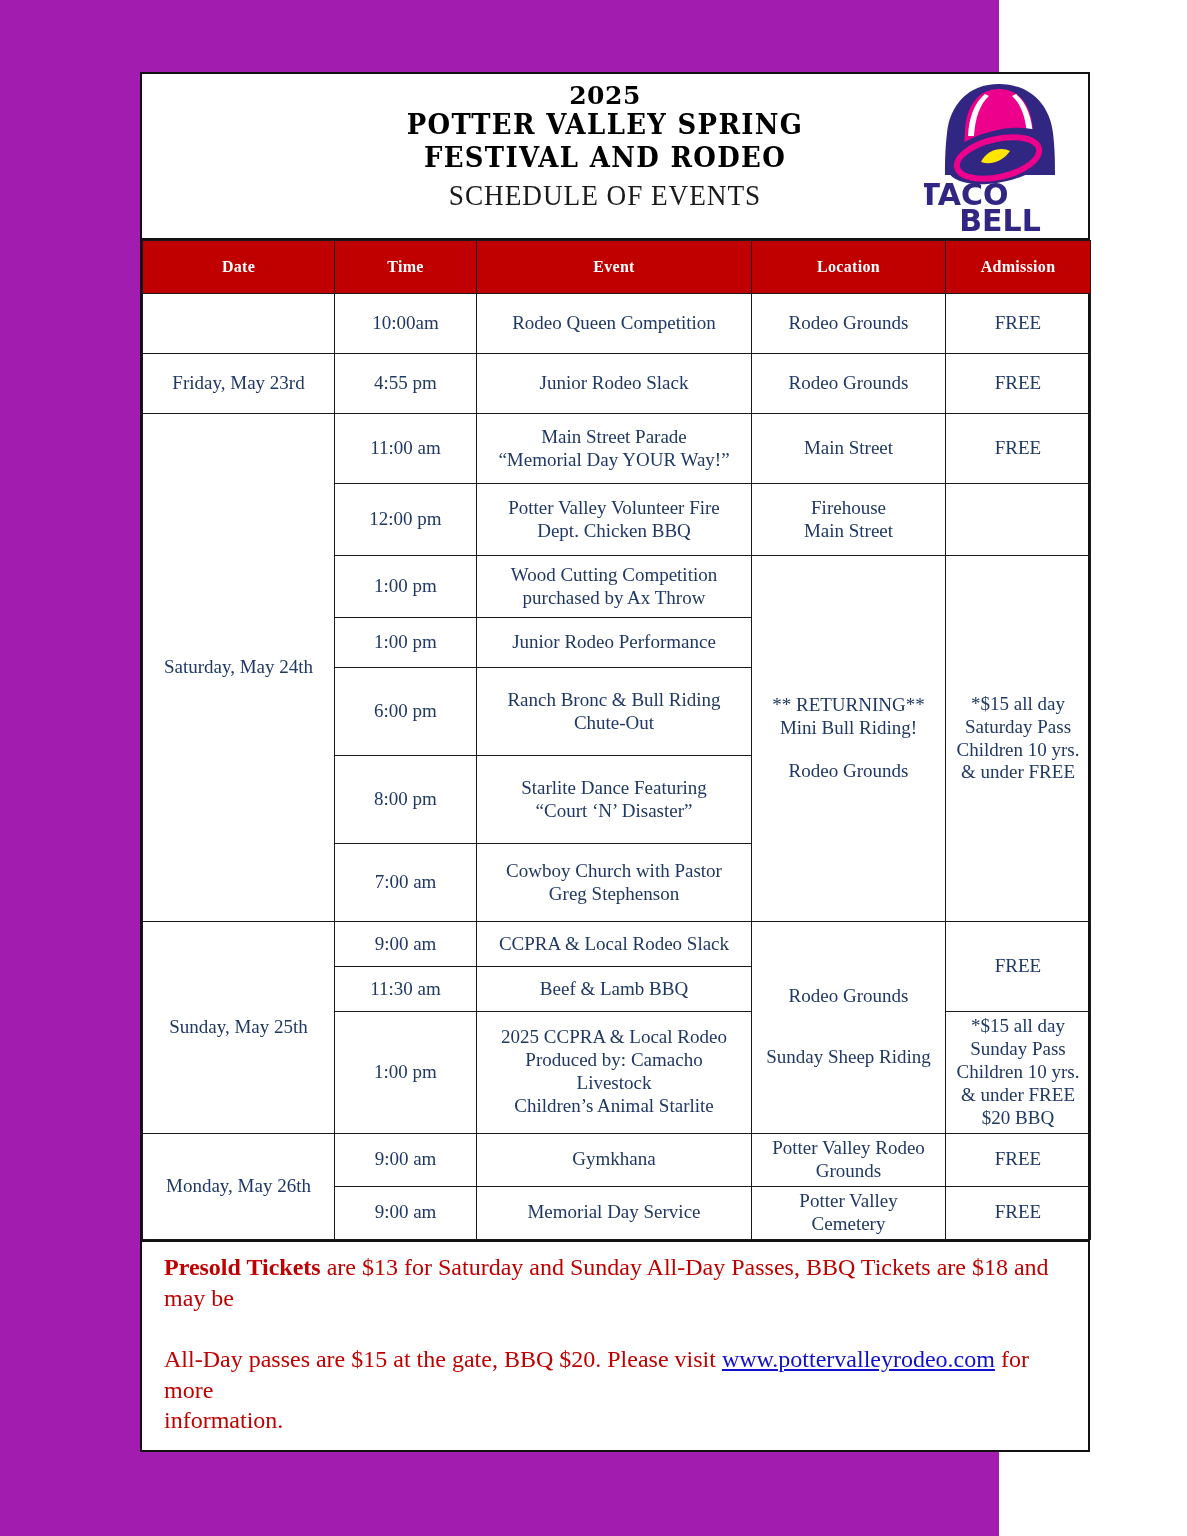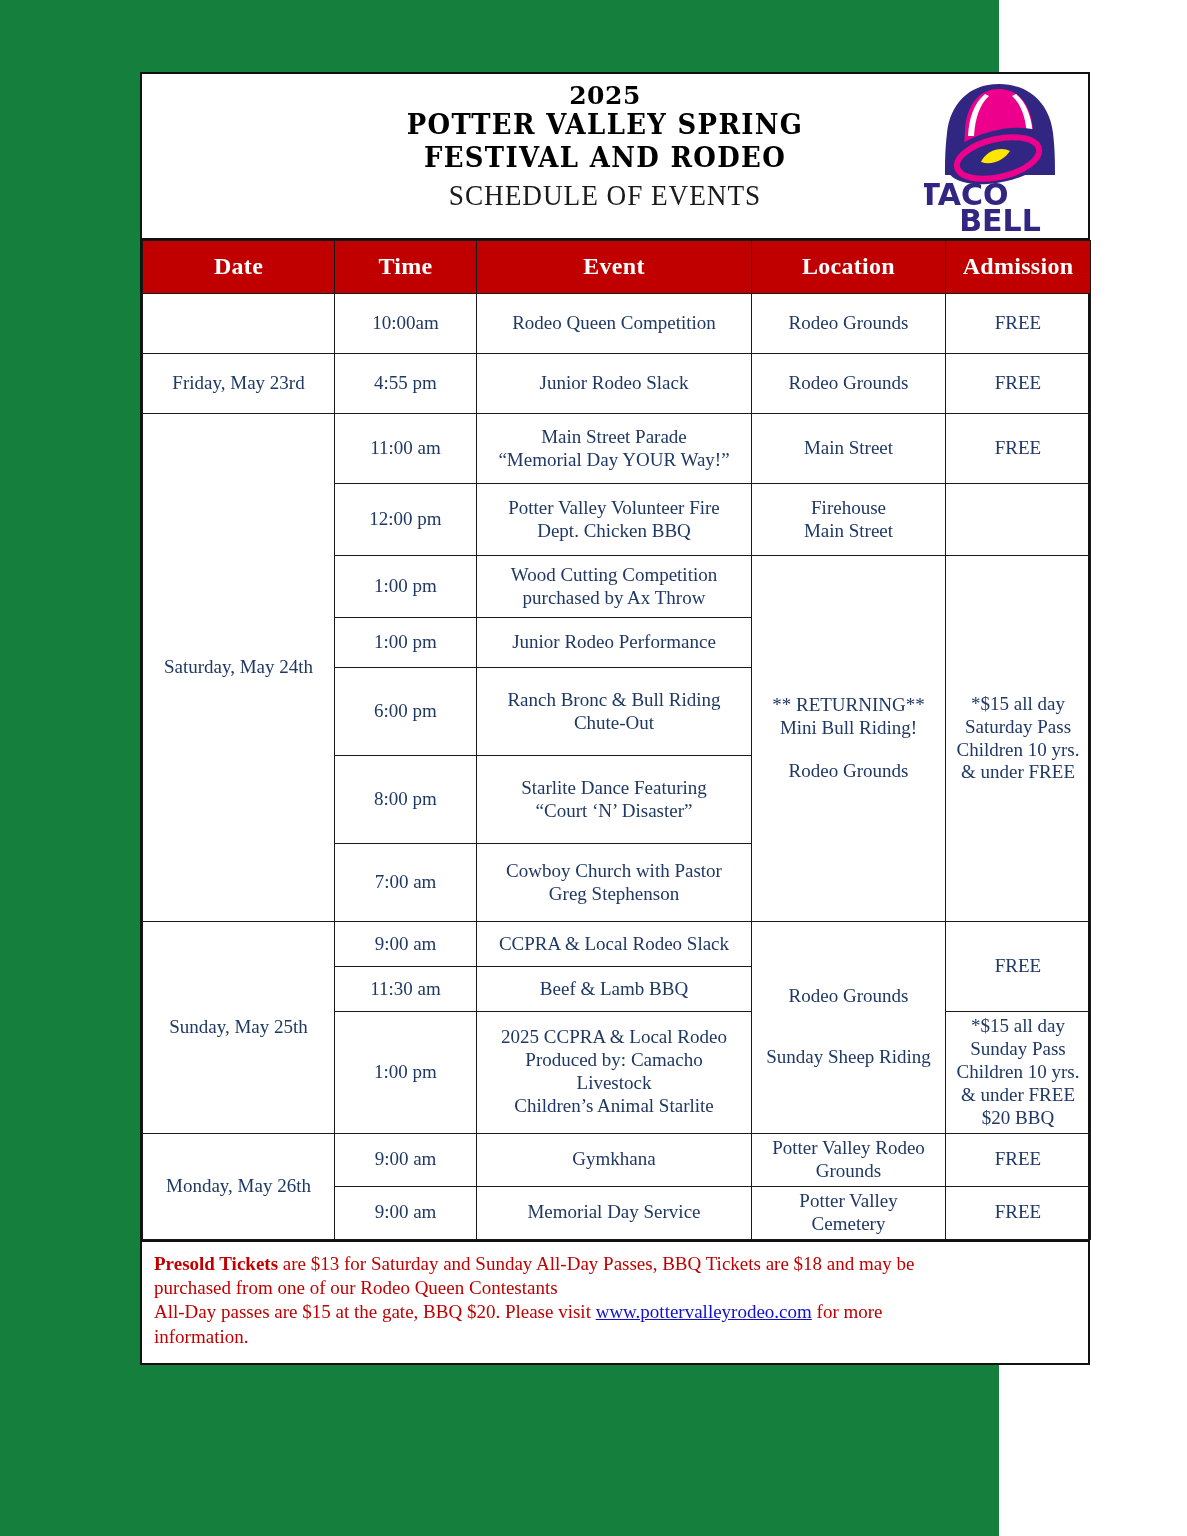--- a/index.html
+++ b/index.html
@@ -13,21 +13,21 @@
     font-family: "Liberation Serif", serif;
     position: relative;
     overflow: hidden;
   }
 
   .page {
     position: absolute;
     left: 0; top: 0;
     width: 999px;
     height: 1536px;
-    background: #15803d;
+    background: #a21caf;
   }
 
   .doc {
     position: absolute;
     left: 140px;
     top: 72px;
     width: 950px;
     border: 2.5px solid #111111;
     box-sizing: border-box;
     background: #ffffff;
@@ -96,44 +96,44 @@
     padding: 3px 4px;
     font-size: 19px;
     line-height: 1.21;
     color: #1F3864;
     font-family: "Liberation Serif", serif;
   }
   table.sched th {
     background: #C00000;
     color: #ffffff;
     font-weight: bold;
-    font-size: 24px;
+    font-size: 16px;
     height: 46px;
     letter-spacing: 0.3px;
   }
   .col-date   { width: 192px; }
   .col-time   { width: 142px; }
   .col-event  { width: 275px; }
   .col-loc    { width: 194px; }
   .col-adm    { width: 145px; }
 
   td.datecell {
     font-weight: normal;
     font-size: 20px;
   }
   .red  { color: #C00000; }
   .blue { color: #1F3864; }
   td.thick-top { border-top: 2.6px solid #111111; }
 
   
   .note {
     border-top: 2.6px solid #111111;
-    padding: 10px 14px 14px 12px;
+    padding: 10px 14px 14px 22px;
     color: #C00000;
-    font-size: 19px;
+    font-size: 24px;
     line-height: 1.28;
     font-family: "Liberation Serif", serif;
     text-align: left;
   }
   .note .url {
     color: #1111CC;
     text-decoration: underline;
   }
 </style>
 </head>
@@ -334,19 +334,19 @@
             <div>Cemetery</div>
           </td>
           <td class="blue">FREE</td>
         </tr>
 
       </tbody>
     </table>
 
     <div class="note">
       <span style="font-weight:bold;">Presold Tickets</span><span> are $13 for Saturday and Sunday All-Day Passes, BBQ Tickets are $18 and may be</span><br>
-      <span>purchased from one of our Rodeo Queen Contestants</span><br>
+      <br>
       <span>All-Day passes are $15 at the gate, BBQ $20. Please visit </span><a class="url" href="#">www.pottervalleyrodeo.com</a><span> for more</span><br>
       <span>information.</span>
     </div>
 
   </div>
 </div>
 
 </body></html>

